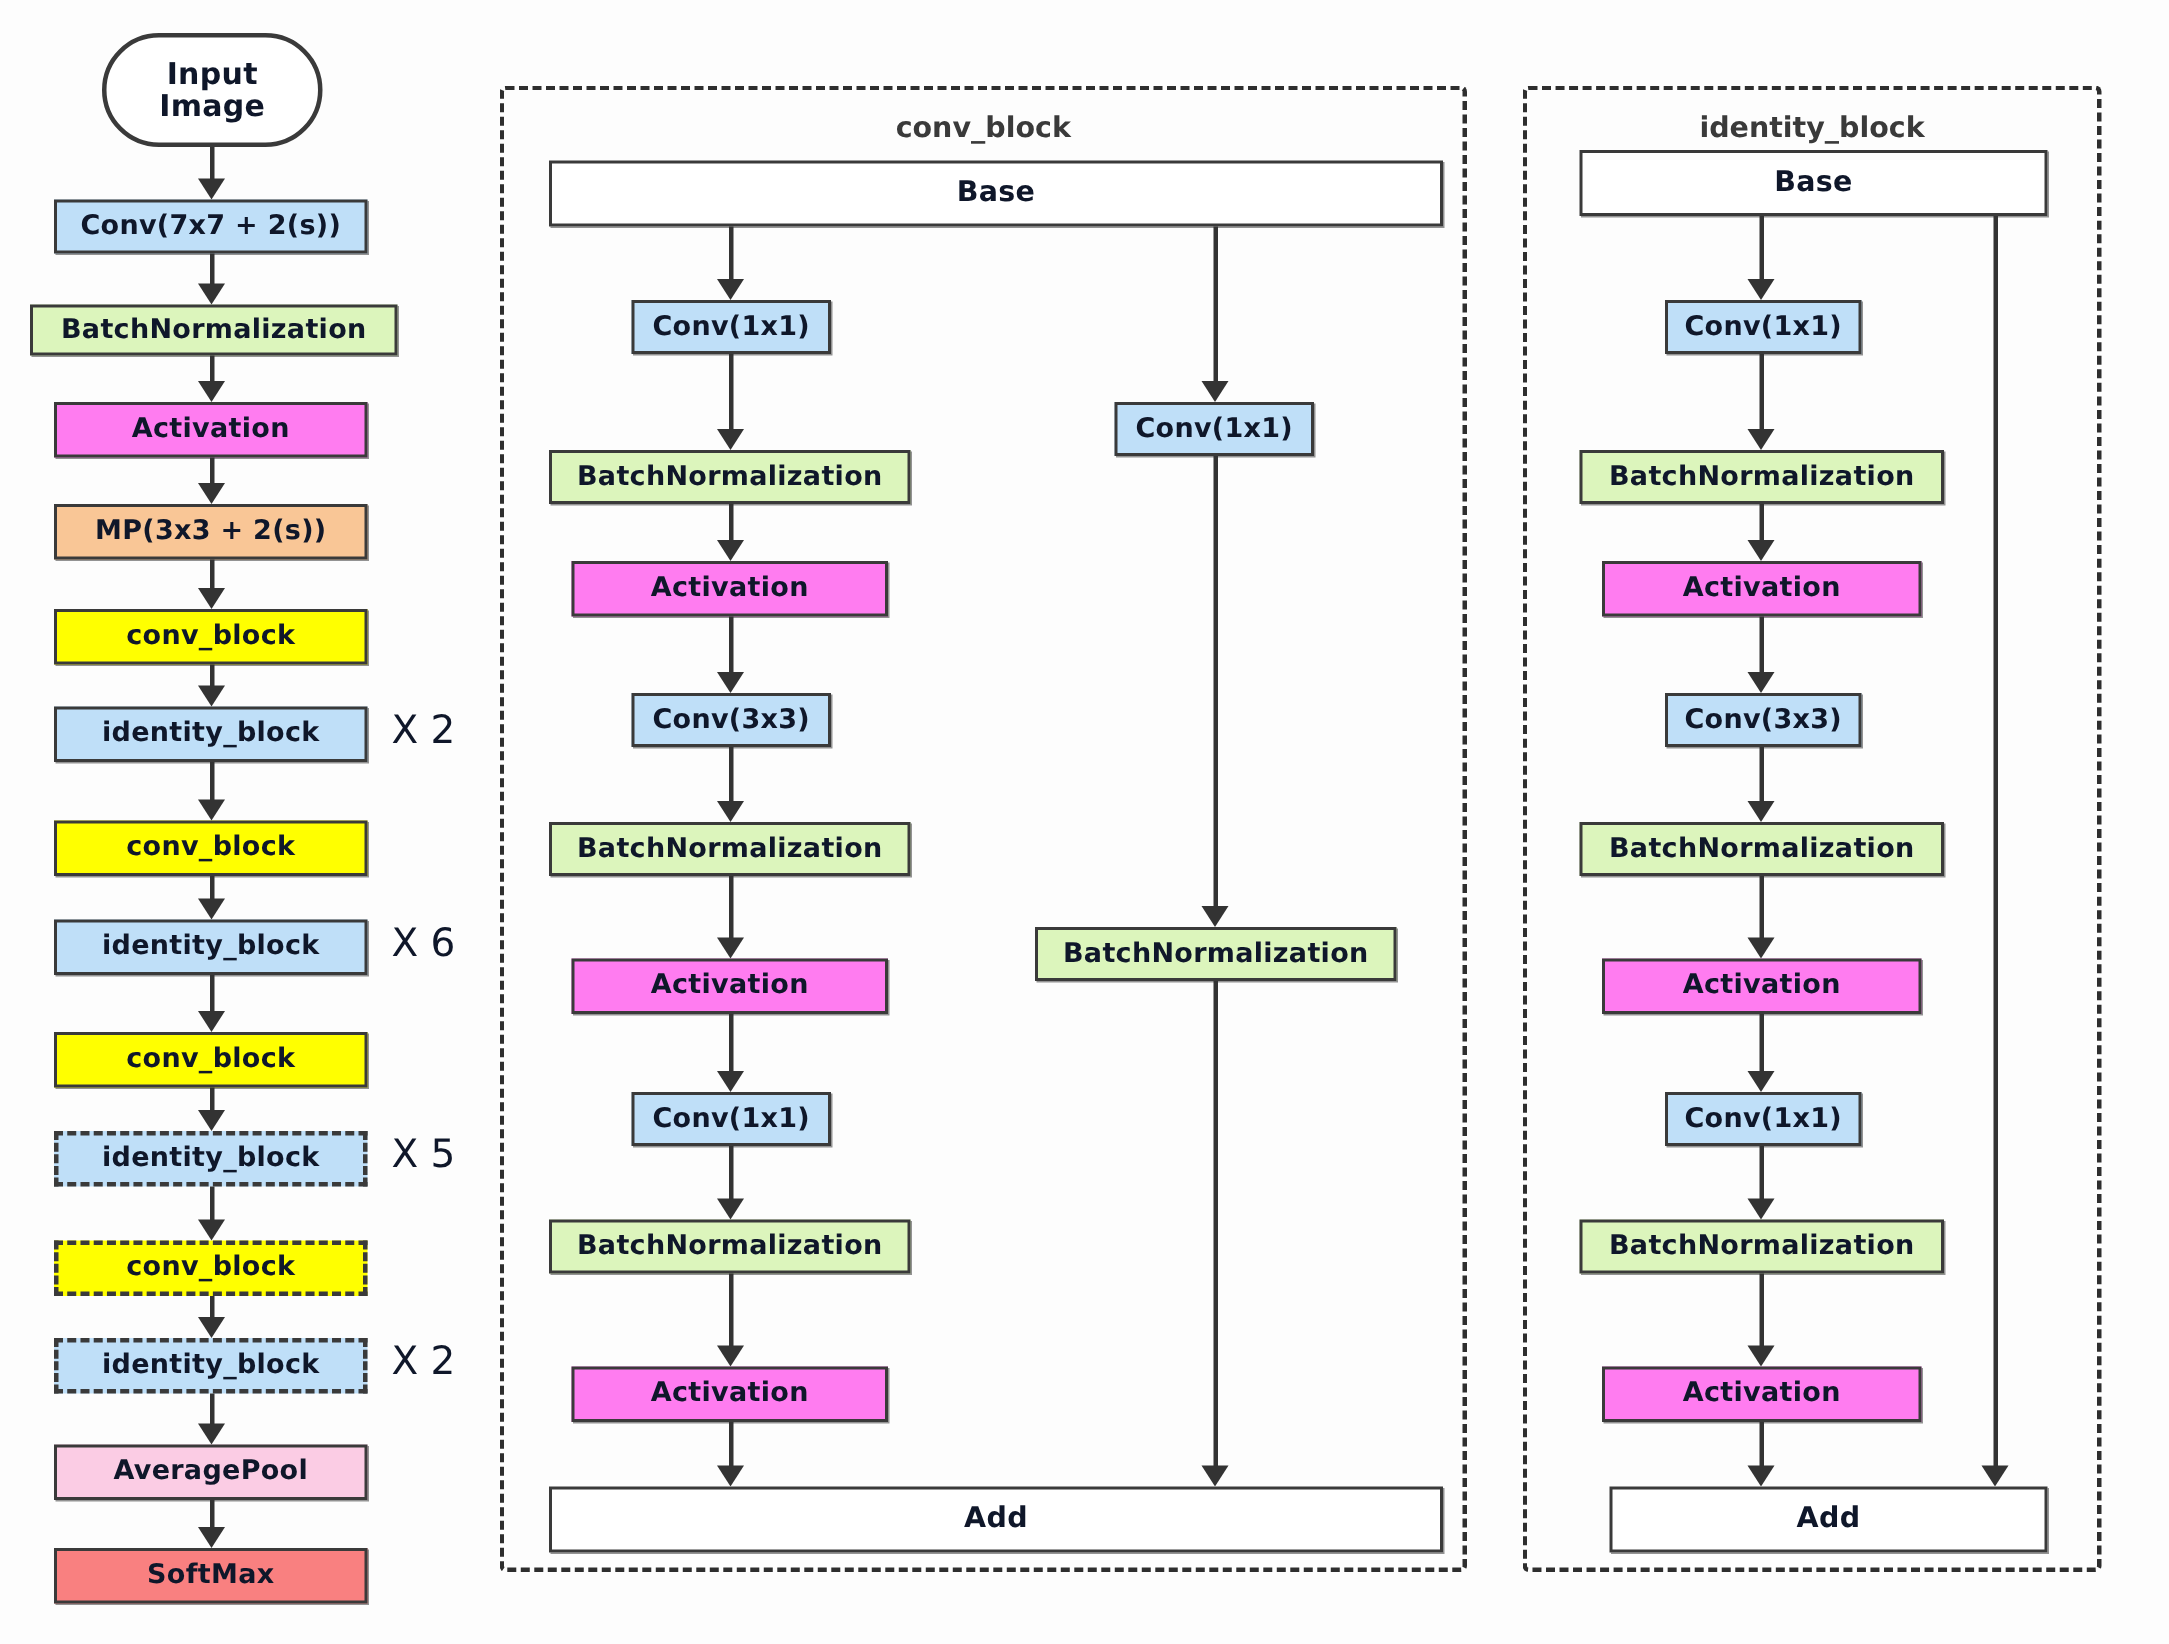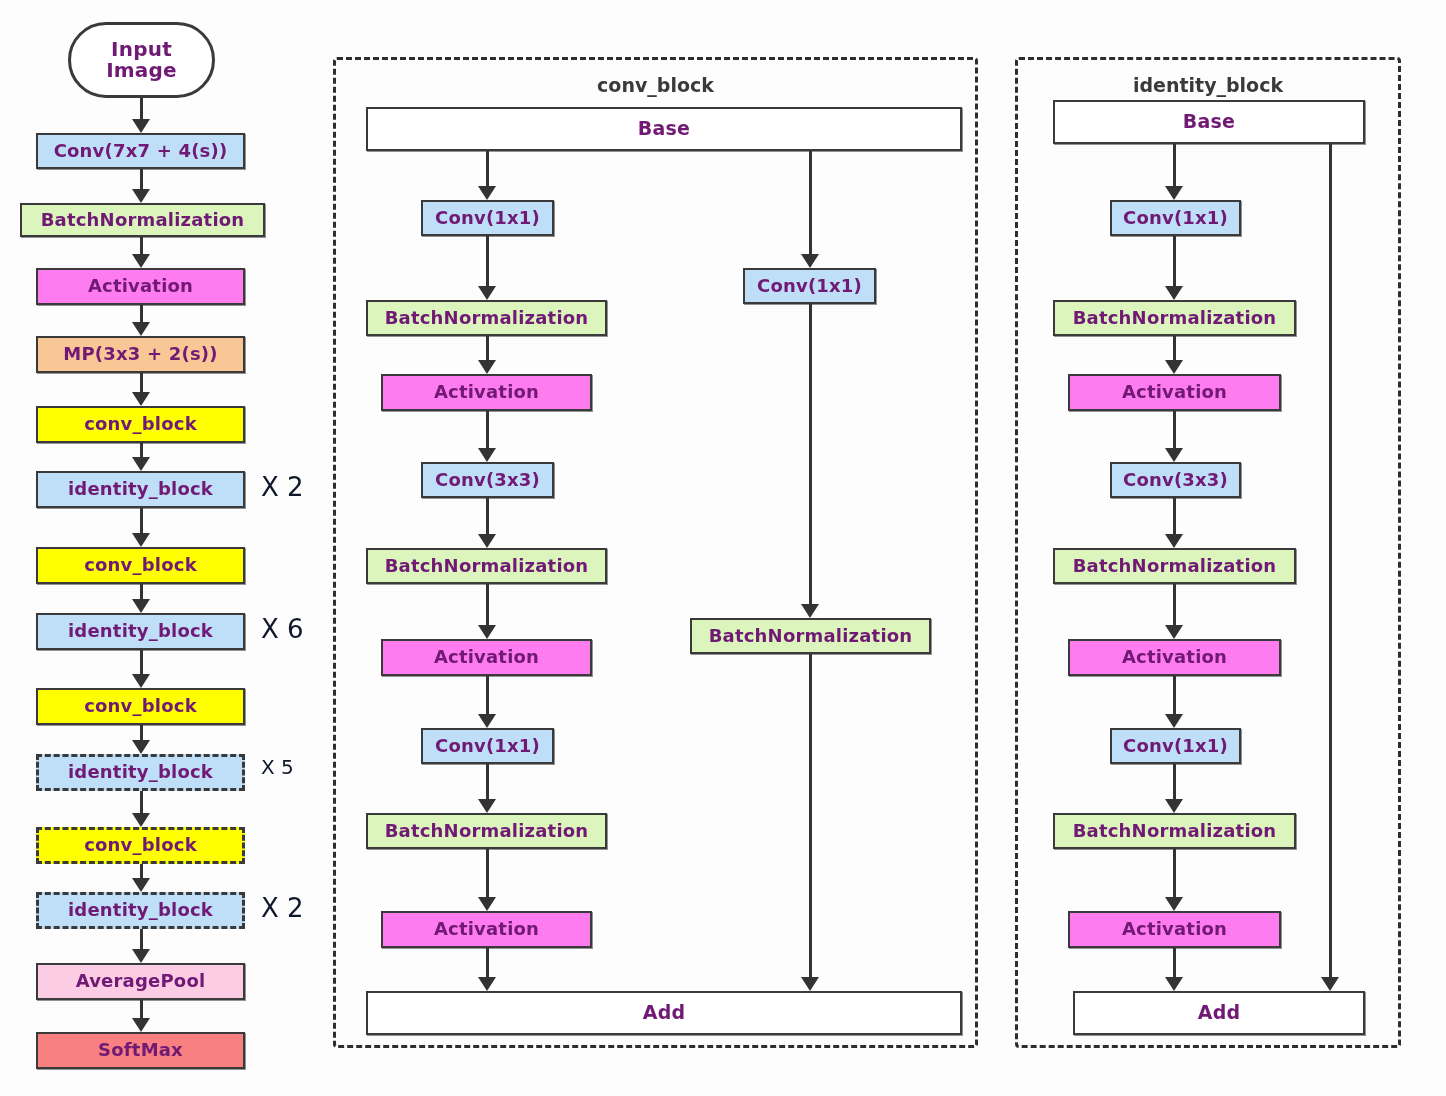--- a/index.html
+++ b/index.html
@@ -4,21 +4,21 @@
 <style>
   html,body{margin:0;padding:0;background:#fdfdfd;}
   body{font-family:"DejaVu Sans","Liberation Sans",sans-serif;}
   #canvas{position:relative;width:1446px;height:1096px;background:#fdfdfd;overflow:hidden;}
 
   .node{
     position:absolute;
     box-sizing:border-box;
     border:2.5px solid #3a3a3a;
     display:flex;align-items:center;justify-content:center;
-    color:#701a75;
+    color:#0f172a;
     font-weight:bold;
     letter-spacing:.2px;
     line-height:1.05;
     text-align:center;
     white-space:nowrap;
     box-shadow:1px 1px 0 rgba(60,60,60,.55);
   }
   .node.dashed{border-style:dashed;border-width:3px;box-shadow:none;}
   .pill{border-radius:38px;box-shadow:none;border-width:3px;}
 
@@ -56,21 +56,21 @@
 <body>
 
 <div id="canvas">
 
   <div id="backbone-layer">
       <div class="node pill" style="left: 68px; top: 22px; width: 147px; height: 76px; background: rgb(255, 255, 255); font-size: 20px;">
         <span style="white-space: pre-line;">Input
 Image</span>
       </div>
       <div class="node" style="left: 36px; top: 133px; width: 209px; height: 36px; background: rgb(191, 223, 248); font-size: 18px;">
-        <span style="white-space: pre-line;">Conv(7x7 + 4(s))</span>
+        <span style="white-space: pre-line;">Conv(7x7 + 2(s))</span>
       </div>
       <div class="vline" style="left: 139.5px; top: 98px; height: 26px;"></div>
       <div class="arrowhead" style="left: 132px; top: 119px;"></div>
       <div class="node" style="left: 20px; top: 203px; width: 245px; height: 34px; background: rgb(220, 245, 188); font-size: 18px;">
         <span style="white-space: pre-line;">BatchNormalization</span>
       </div>
       <div class="vline" style="left: 139.5px; top: 169px; height: 25px;"></div>
       <div class="arrowhead" style="left: 132px; top: 189px;"></div>
       <div class="node" style="left: 36px; top: 268px; width: 209px; height: 37px; background: rgb(255, 124, 240); font-size: 18px;">
         <span style="white-space: pre-line;">Activation</span>
@@ -107,21 +107,21 @@
       <div class="node" style="left: 36px; top: 688px; width: 209px; height: 37px; background: rgb(255, 255, 0); font-size: 18px;">
         <span style="white-space: pre-line;">conv_block</span>
       </div>
       <div class="vline" style="left: 139.5px; top: 650px; height: 29px;"></div>
       <div class="arrowhead" style="left: 132px; top: 674px;"></div>
       <div class="node dashed" style="left: 36px; top: 754px; width: 209px; height: 37px; background: rgb(191, 223, 248); font-size: 18px;">
         <span style="white-space: pre-line;">identity_block</span>
       </div>
       <div class="vline" style="left: 139.5px; top: 725px; height: 20px;"></div>
       <div class="arrowhead" style="left: 132px; top: 740px;"></div>
-      <div class="mult" style="left: 261px; top: 755px; font-size: 20px;">X 5</div>
+      <div class="mult" style="left: 261px; top: 755px; font-size: 26px;">X 5</div>
       <div class="node dashed" style="left: 36px; top: 827px; width: 209px; height: 37px; background: rgb(255, 255, 0); font-size: 18px;">
         <span style="white-space: pre-line;">conv_block</span>
       </div>
       <div class="vline" style="left: 139.5px; top: 791px; height: 27px;"></div>
       <div class="arrowhead" style="left: 132px; top: 813px;"></div>
       <div class="node dashed" style="left: 36px; top: 892px; width: 209px; height: 37px; background: rgb(191, 223, 248); font-size: 18px;">
         <span style="white-space: pre-line;">identity_block</span>
       </div>
       <div class="vline" style="left: 139.5px; top: 864px; height: 19px;"></div>
       <div class="arrowhead" style="left: 132px; top: 878px;"></div>

